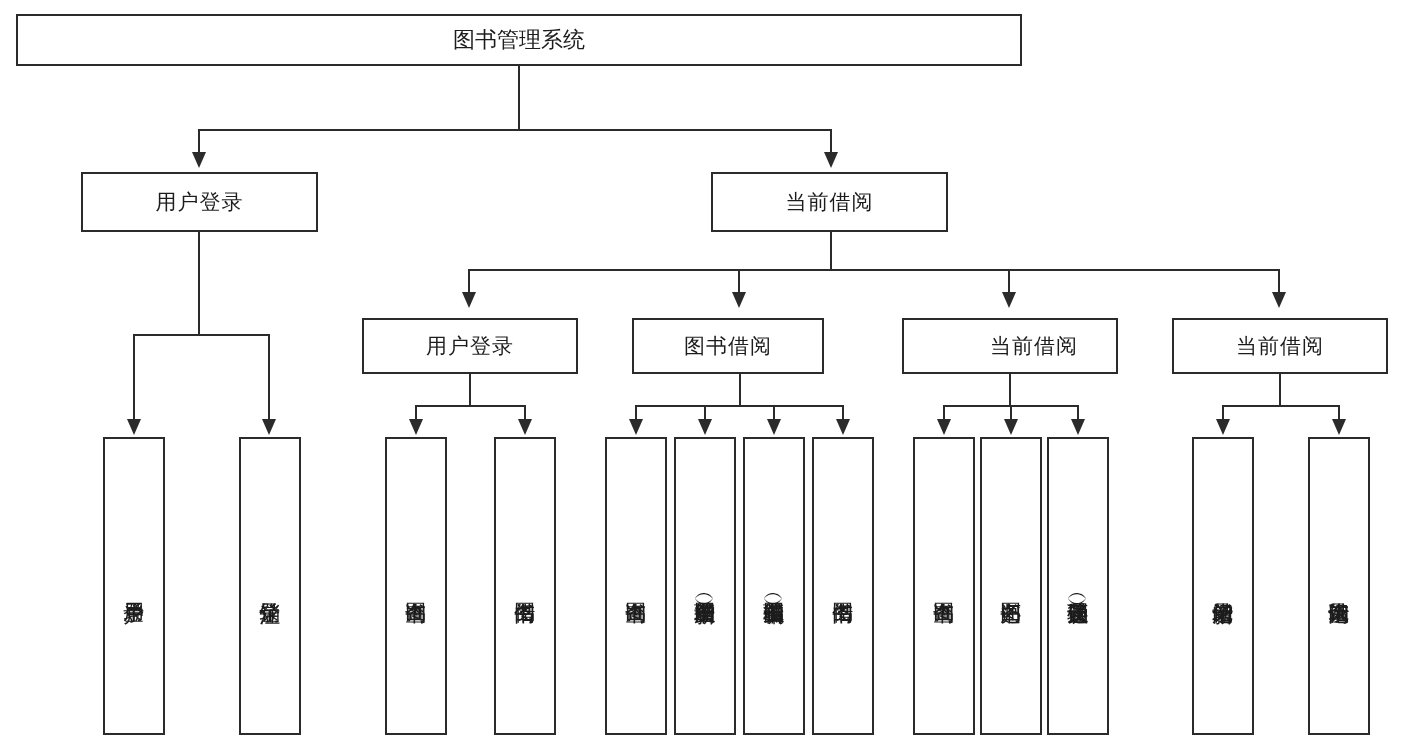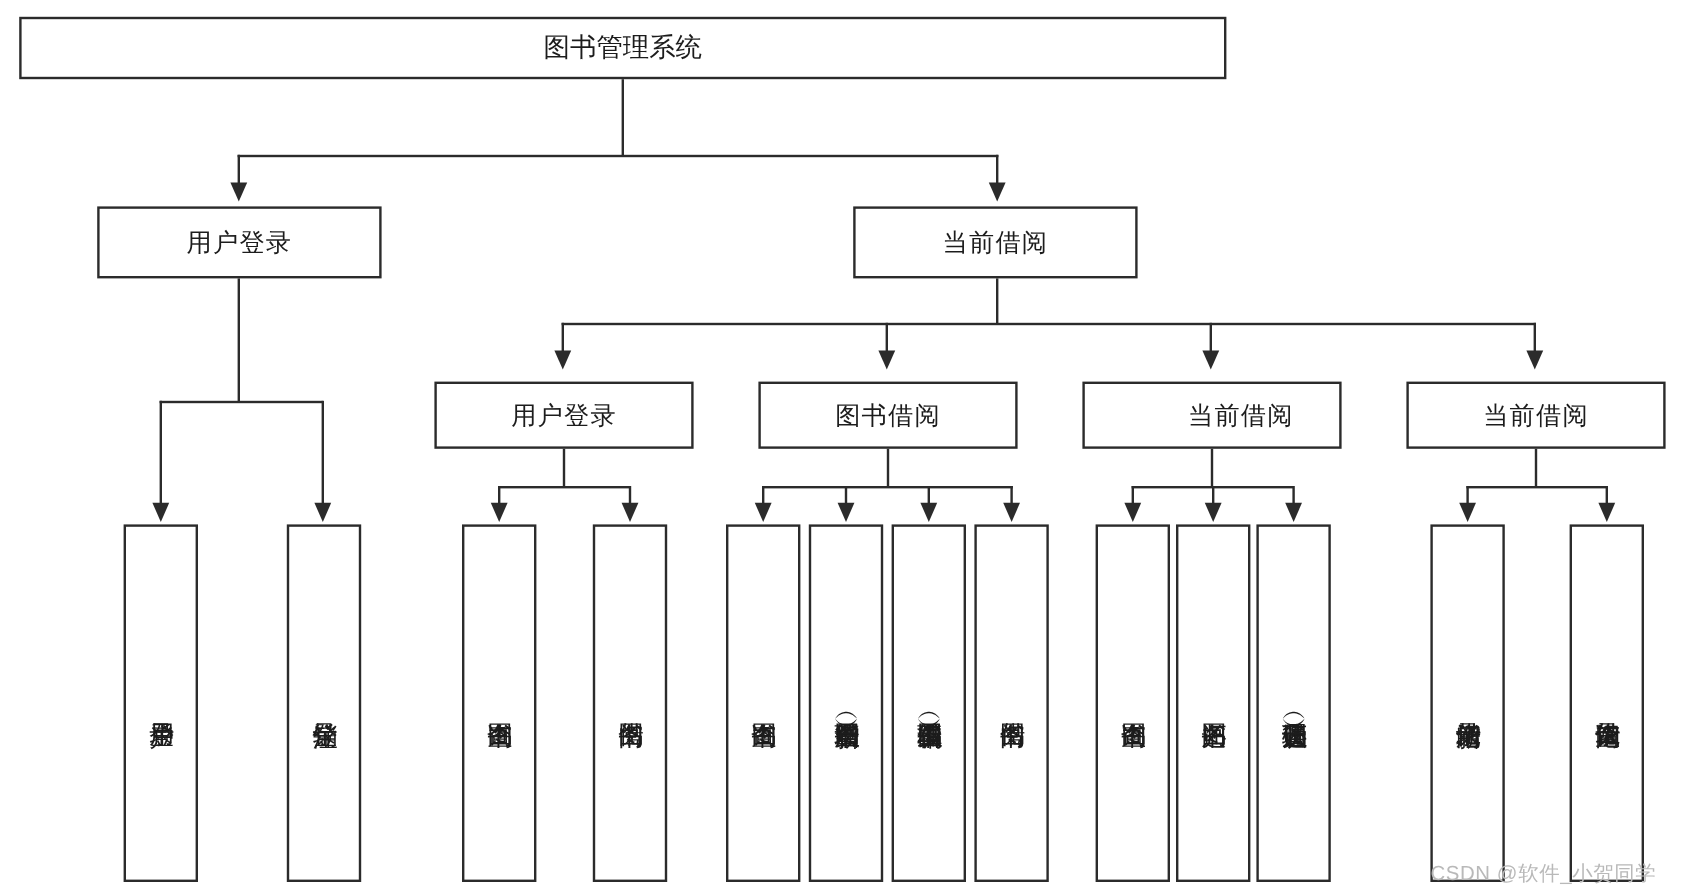--- a/index.html
+++ b/index.html
@@ -111,21 +111,21 @@
   <div class="edge v" style="left:738px; top:269px; width:2px; height:24px;"></div>
   <div class="arrow" style="left:732px; top:292px;"></div>
   <div class="edge v" style="left:1008px; top:269px; width:2px; height:24px;"></div>
   <div class="arrow" style="left:1002px; top:292px;"></div>
   <div class="edge v" style="left:1278px; top:269px; width:2px; height:24px;"></div>
   <div class="arrow" style="left:1272px; top:292px;"></div>
 
   <div class="node horiz" style="left:362px; top:318px; width:216px; height:56px;">
     <span>用户登录</span>
   </div>
-  <div class="node horiz" style="left:632px; top:318px; width:216px; height:56px;">
+  <div class="node horiz" style="left:632px; top:318px; width:192px; height:56px;">
     <span>图书借阅</span>
   </div>
   <div class="node horiz" style="left:902px; top:318px; width:216px; height:56px;padding-left:48px;">
     <span>当前借阅</span>
   </div>
   <div class="node horiz" style="left:1172px; top:318px; width:216px; height:56px;">
     <span>当前借阅</span>
   </div>
 
   <div class="edge v" style="left:469px; top:374px; width:2px; height:32px;"></div>
@@ -199,15 +199,14 @@
     <span>确认归还（管理员）</span>
   </div>
 
   <div class="node vert" style="left:1192px; top:437px; width:62px; height:298px;">
     <span>新增借阅记录</span>
   </div>
   <div class="node vert" style="left:1308px; top:437px; width:62px; height:298px;">
     <span>查询借阅记录</span>
   </div>
 
-  <div class="watermark" style="left:1192px; top:716px;">CSDN @软件_小贺同学</div>
 
 </div>
 
 </body></html>

